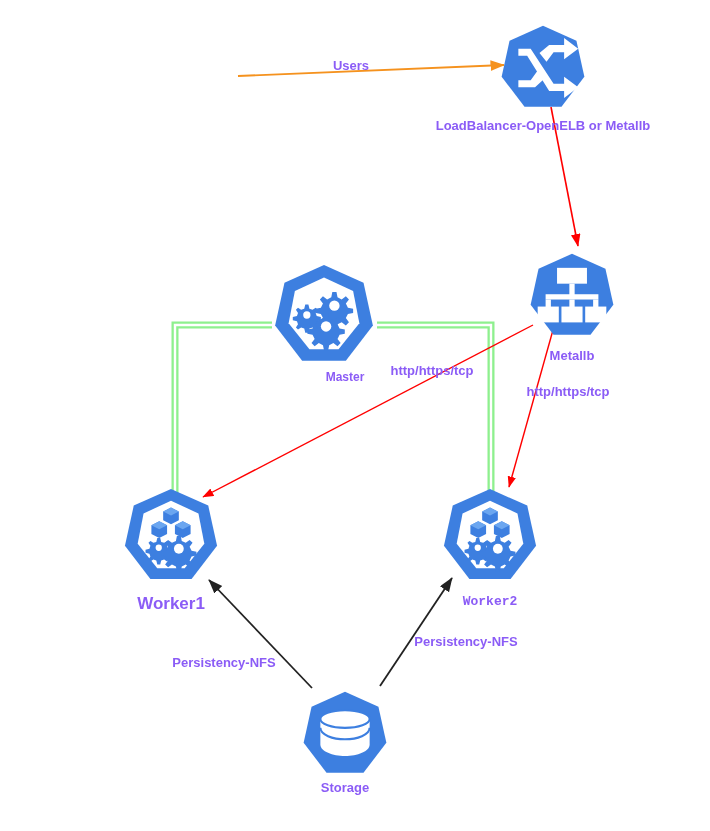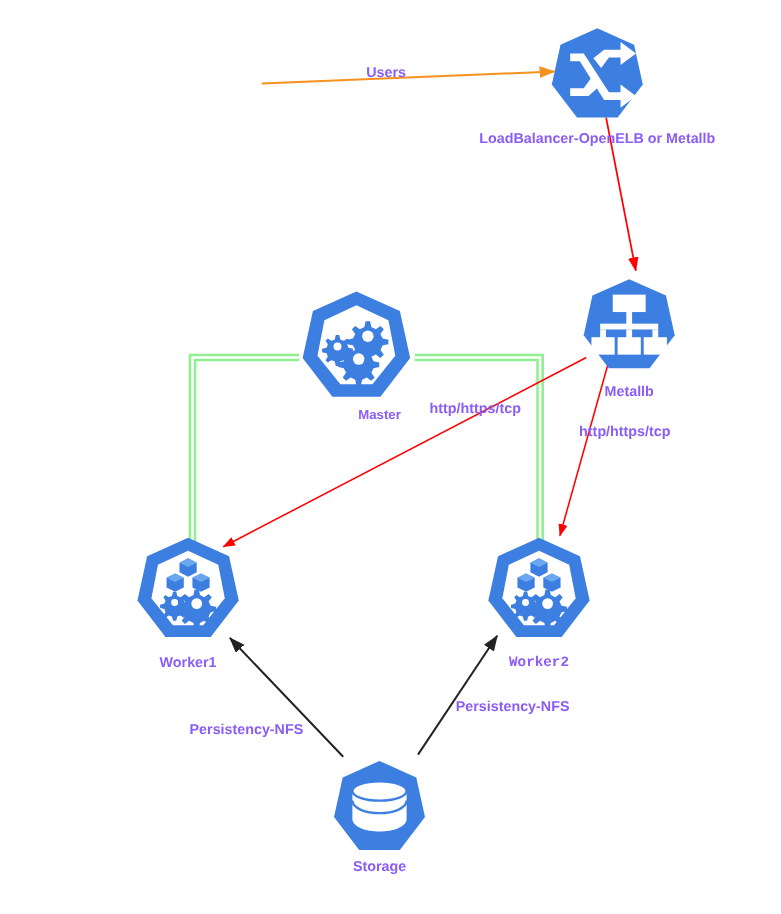--- a/index.html
+++ b/index.html
@@ -188,21 +188,21 @@
 
       <g fill="#3d7fe0">
         <path d="M56 50 l4 0 l1 5 l4 2 l4 -3 l3 3 l-3 4 l2 4 l5 1 l0 4 l-5 1
                  l-2 4 l3 4 l-3 3 l-4 -3 l-4 2 l-1 5 l-4 0 l-1 -5 l-4 -2 l-4 3
                  l-3 -3 l3 -4 l-2 -4 l-5 -1 l0 -4 l5 -1 l2 -4 l-3 -4 l3 -3 l4 3
                  l4 -2 Z"></path>
         <circle cx="58" cy="63" r="5" fill="#ffffff"></circle>
       </g>
     </svg>
   </div>
-  <div class="node-label" style="left:171px; top:594px; font-size:13px;">Worker1</div>
+  <div class="node-label" style="left:171px; top:594px; font-size:17px;">Worker1</div>
 
   <div class="node" style="left:441px; top:487px; width:98px; height:98px;">
     <svg width="98" height="98" viewBox="0 0 100 100" xmlns="http://www.w3.org/2000/svg">
       <path d="M50 2 L88 19 L97 60 L71 94 L29 94 L3 60 L12 19 Z" fill="#3d7fe0"></path>
       <path d="M50 14 L78 27 L84 58 L64 83 L36 83 L16 58 L22 27 Z" fill="#ffffff"></path>
       <g fill="#3d7fe0">
         <path d="M50 21 L58 25 L58 34 L50 38 L42 34 L42 25 Z"></path>
         <path d="M50 21 L58 25 L50 29 L42 25 Z" fill="#6ba6f0"></path>
       </g>
       <g fill="#3d7fe0">

